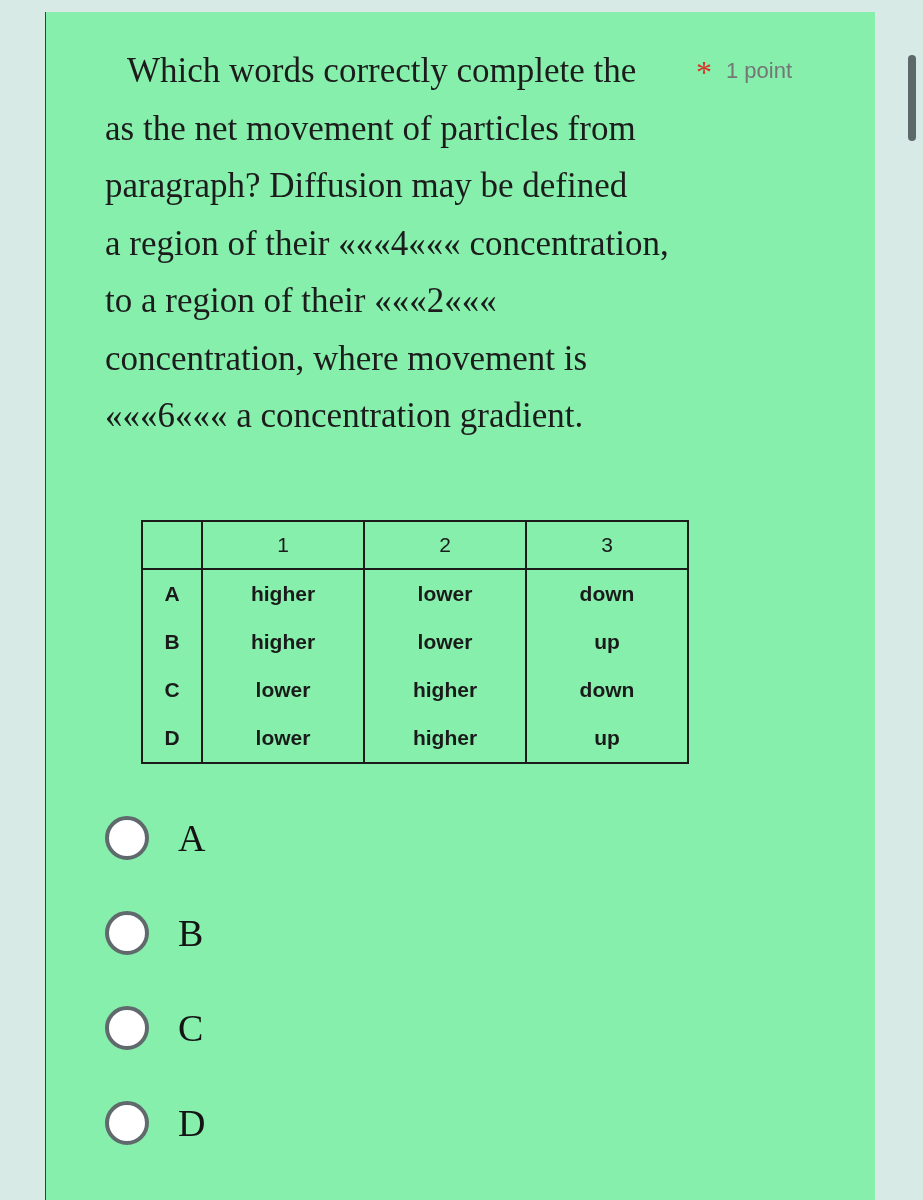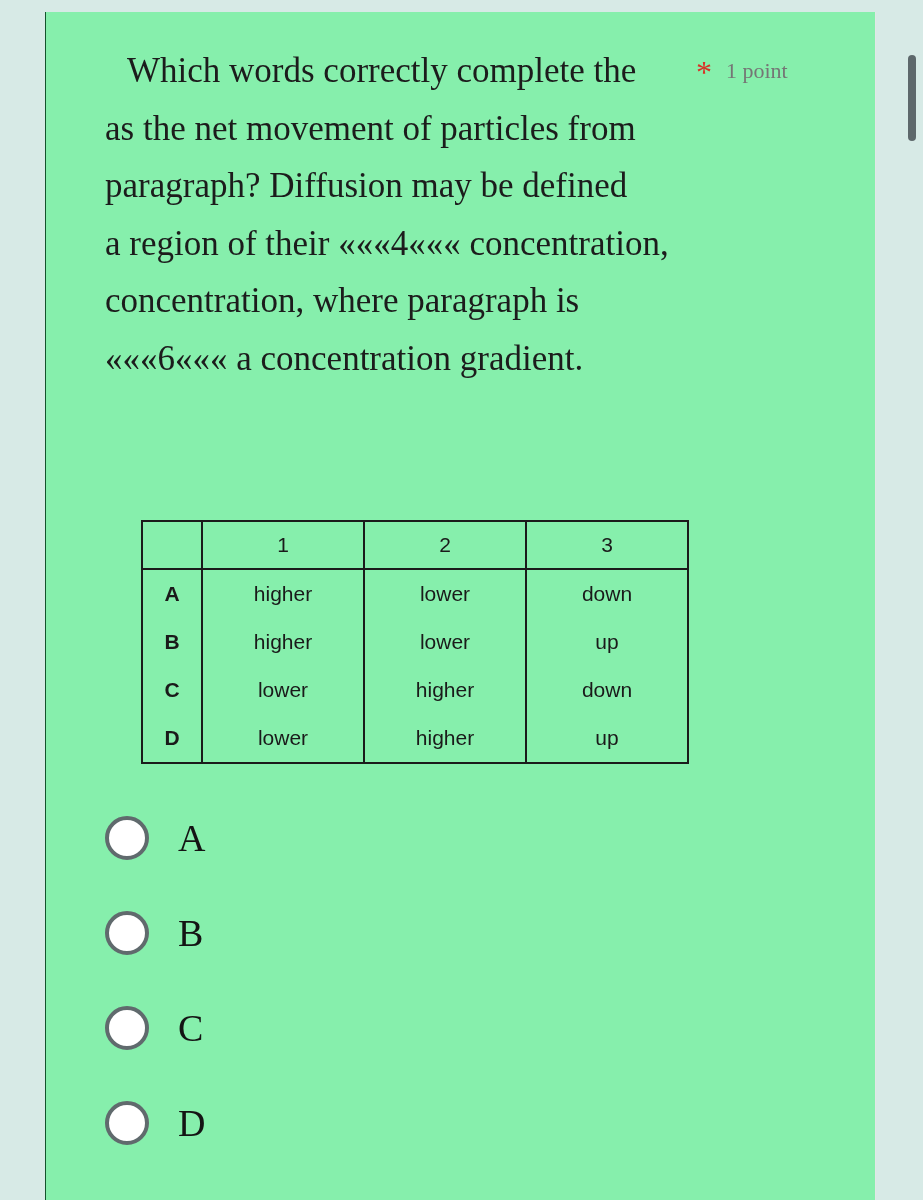--- a/index.html
+++ b/index.html
@@ -24,40 +24,41 @@
   
   .points {
     position:absolute; left:650px; top:44px;
     display:flex; align-items:flex-start;
   }
   .req-star {
     color:#d93025; font-size:32px; line-height:32px;
     font-family:"Liberation Serif", serif; margin-right:14px;
   }
   .points-text {
-    font-family:Liberation Serif, serif;
+    font-family:Liberation Sans, sans-serif;
     font-size:22px; line-height:30px; color:#757575;
   }
   
   .scroll-thumb {
     position:absolute; left:908px; top:55px; width:8px; height:86px;
     background:#5d686b; border-radius:4px;
   }
   
   table.qtable {
     position:absolute; left:95px; top:508px;
     border-collapse:collapse; table-layout:fixed;
     font-family:"Liberation Sans", sans-serif;
     font-size:21px; color:#1a1a1a;
     border:2px solid #1b1b1b;
   }
   table.qtable th, table.qtable td {
     border-left:2px solid #1b1b1b;
     text-align:center; vertical-align:middle;
     padding:0;
+    font-weight:bold;
   }
   table.qtable th:first-child, table.qtable td:first-child { border-left:none; }
   table.qtable thead th {
     height:46px; font-weight:normal;
     border-bottom:2px solid #1b1b1b;
   }
   table.qtable tbody td { height:48px; }
   table.qtable td.rowlabel { font-weight:bold; }
   col.c-label { width:60px; }
   col.c-data  { width:162px; }
@@ -82,21 +83,22 @@
 </head>
 <body>
 
 <div class="card">
 
   <div class="question">
     <div class="line first">Which words correctly complete the</div>
     <div class="line">as the net movement of particles from</div>
     <div class="line">paragraph? Diffusion may be defined</div>
     <div class="line">a region of their «««4««« concentration,</div>
-    <div class="line">concentration, where paragraph is</div>
+    <div class="line">to a region of their «««2«««</div>
+    <div class="line">concentration, where movement is</div>
     <div class="line">«««6««« a concentration gradient.</div>
   </div>
 
   <div class="points">
     <span class="req-star">*</span>
     <span class="points-text">1 point</span>
   </div>
 
   <table class="qtable">
     <colgroup>

